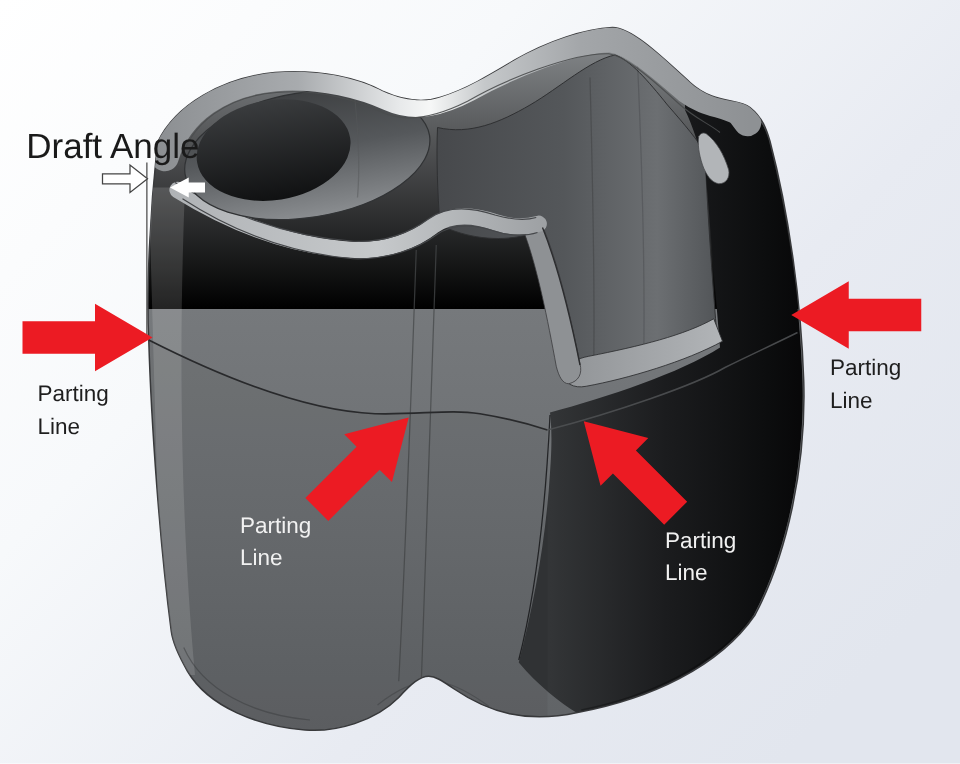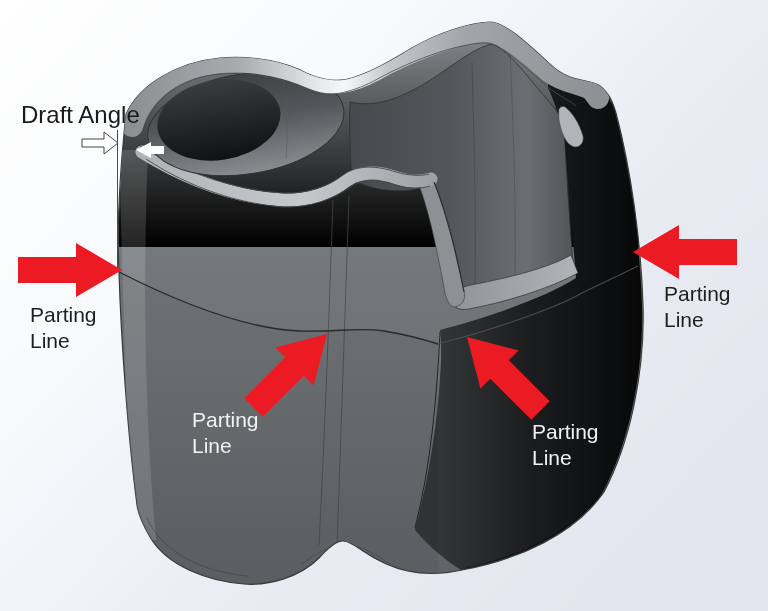--- a/index.html
+++ b/index.html
@@ -1,21 +1,21 @@
 <!DOCTYPE html>
 <html><head>
 <meta charset="utf-8">
 <style>
   html,body{margin:0;padding:0;background:#fff;}
   .stage{position:relative;width:768px;height:611px;overflow:hidden;
          font-family:"Liberation Sans",sans-serif;}
   .stage svg{position:absolute;left:0;top:0;}
   .lbl{position:absolute;white-space:nowrap;}
-  .draft-lbl{left:21px;top:101px;font-size:24px;color:#1a1a1a;}
-  .pl-lbl{font-size:21px;line-height:26px;}
+  .draft-lbl{left:21px;top:101px;font-size:28px;color:#1a1a1a;}
+  .pl-lbl{font-size:18px;line-height:26px;}
   .pl-dark{color:#1e1e1e;}
   .pl-light{color:#f1f1f1;}
   .pl-left{left:30px;top:302px;}
   .pl-mid{left:192px;top:407px;}
   .pl-face{left:532px;top:419px;}
   .pl-right{left:664px;top:281px;}
   .pl-lbl span{display:block;}
 </style>
 </head>
 <body>

